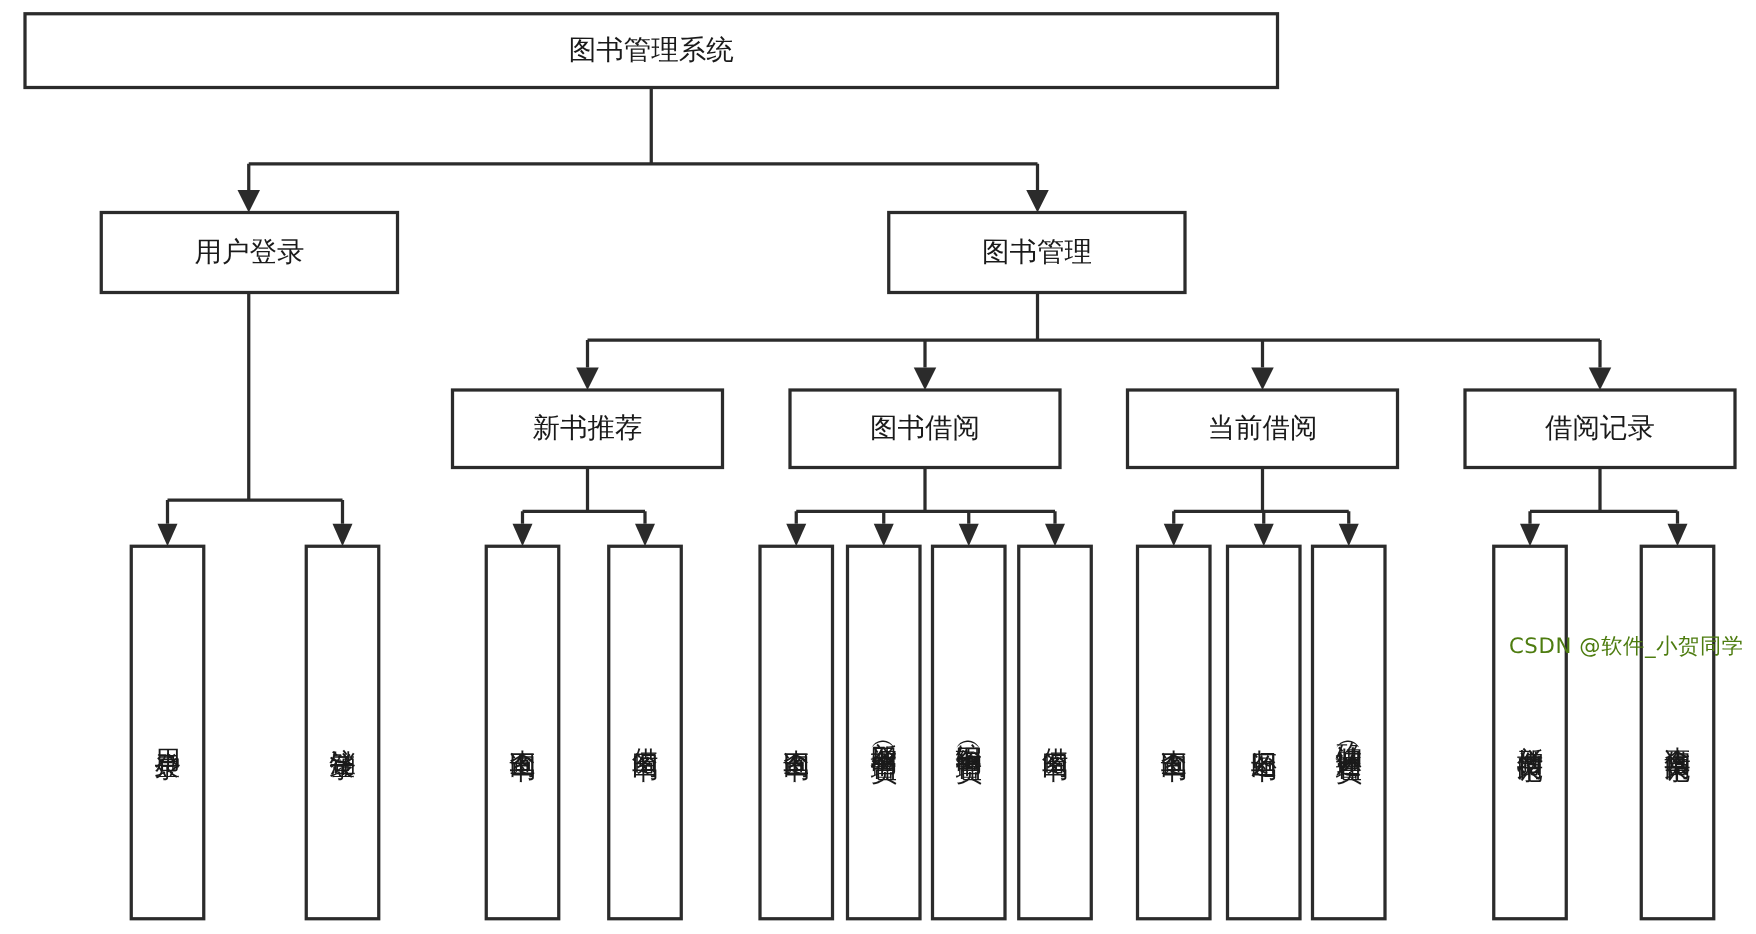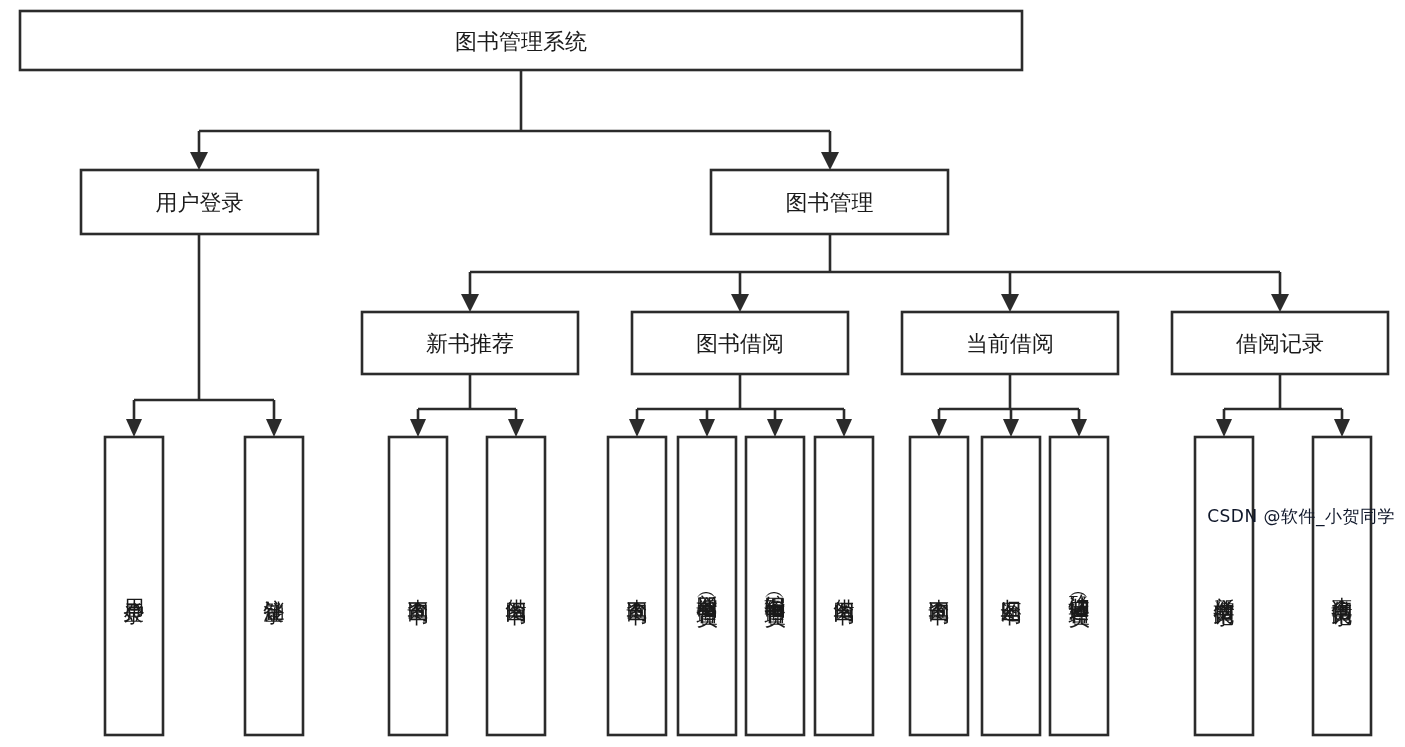--- a/index.html
+++ b/index.html
@@ -55,21 +55,21 @@
   .arrow-head {
     fill: #2b2b2b;
     stroke: none;
   }
   .watermark {
     position: absolute;
     right: 10px;
     bottom: 4px;
     font-family: "DejaVu Sans", "Liberation Sans", sans-serif;
     font-size: 17px;
-    color: #0f172a;
+    color: #4d7c0f;
     letter-spacing: 0.5px;
     white-space: nowrap;
     user-select: none;
   }
 </style>
 </head>
 <body>
 
 <div id="diagram-root">
 

